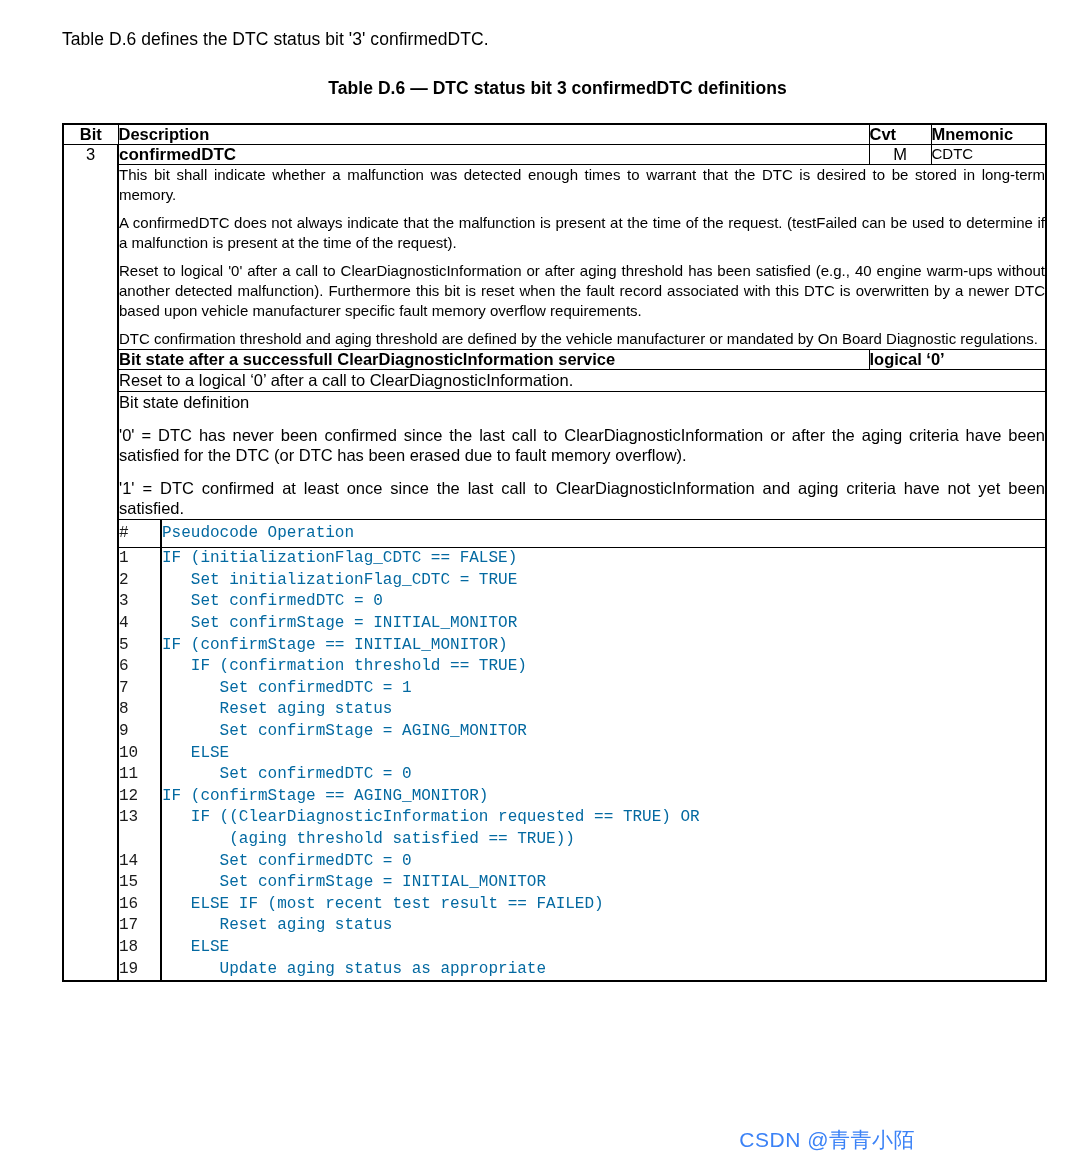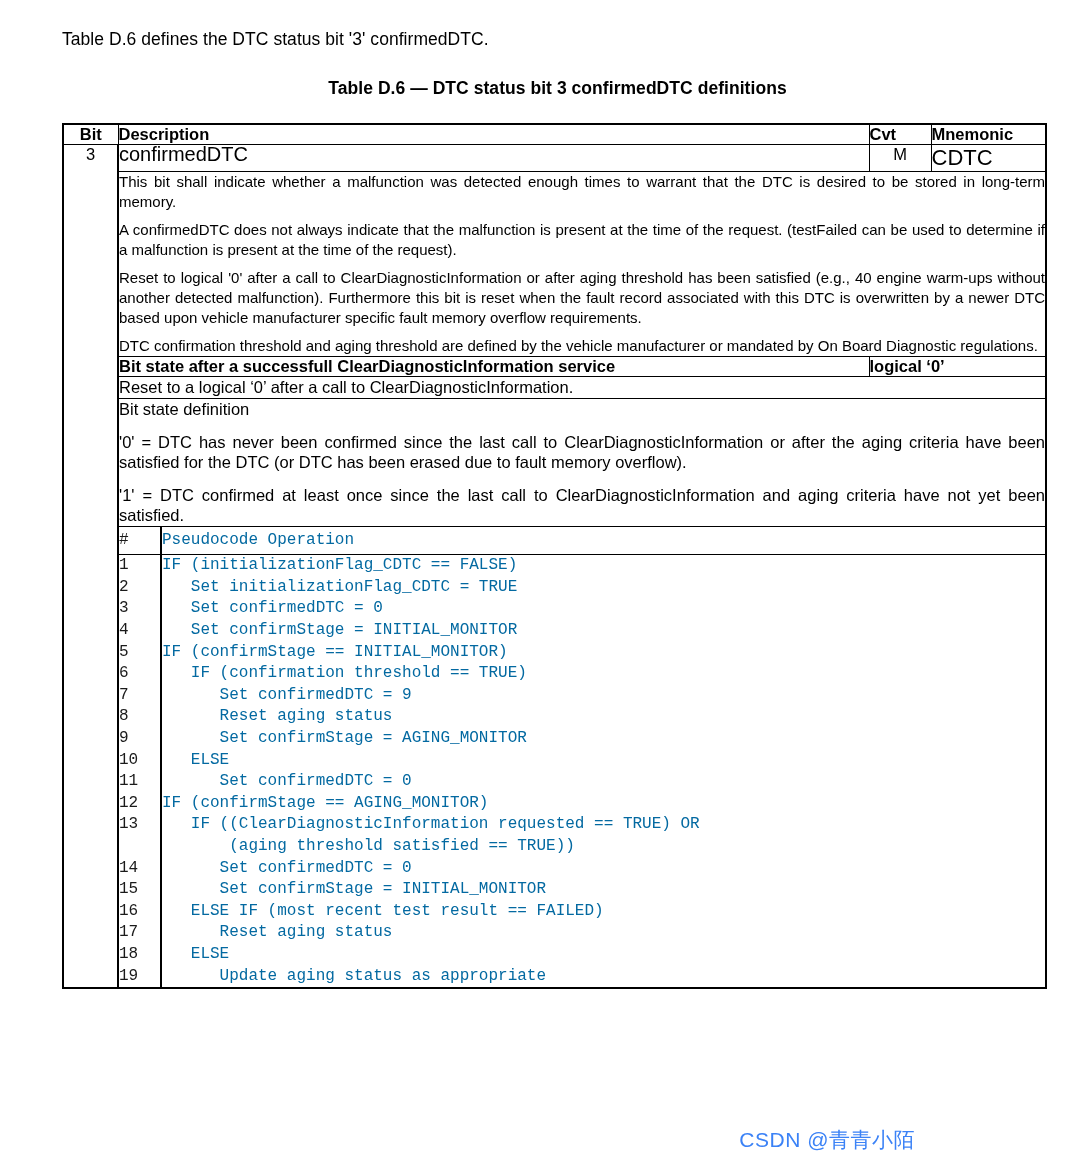--- a/index.html
+++ b/index.html
@@ -81,32 +81,32 @@
   
   .bit-num {
     text-align: center;
     font-size: 16.5px;
     padding-top: 9px;
     vertical-align: top;
     border-right: 2px solid #000 !important;
   }
 
   .row-title {
-    font-size: 20px;
-    font-weight: normal;
+    font-size: 17px;
+    font-weight: bold;
     padding: 8px 7px 9px 7px;
     line-height: 19px;
   }
   .cvt-cell {
     font-size: 16.5px;
     padding: 8px 0 9px 0;
     text-align: center;
   }
   .mnem-cell {
-    font-size: 22px;
+    font-size: 15px;
     padding: 8px 7px 9px 9px;
   }
 
   
   .desc-cell {
     padding: 9px 8px 10px 7px;
   }
   .desc-cell p {
     margin: 0 0 7px 0;
     font-size: 15px;
@@ -287,21 +287,21 @@
                   <tr>
                     <td class="num">5</td>
                     <td class="code">IF (confirmStage == INITIAL_MONITOR)</td>
                   </tr>
                   <tr>
                     <td class="num">6</td>
                     <td class="code">   IF (confirmation threshold == TRUE)</td>
                   </tr>
                   <tr>
                     <td class="num">7</td>
-                    <td class="code">      Set confirmedDTC = 9</td>
+                    <td class="code">      Set confirmedDTC = 1</td>
                   </tr>
                   <tr>
                     <td class="num">8</td>
                     <td class="code">      Reset aging status</td>
                   </tr>
                   <tr>
                     <td class="num">9</td>
                     <td class="code">      Set confirmStage = AGING_MONITOR</td>
                   </tr>
                   <tr>

